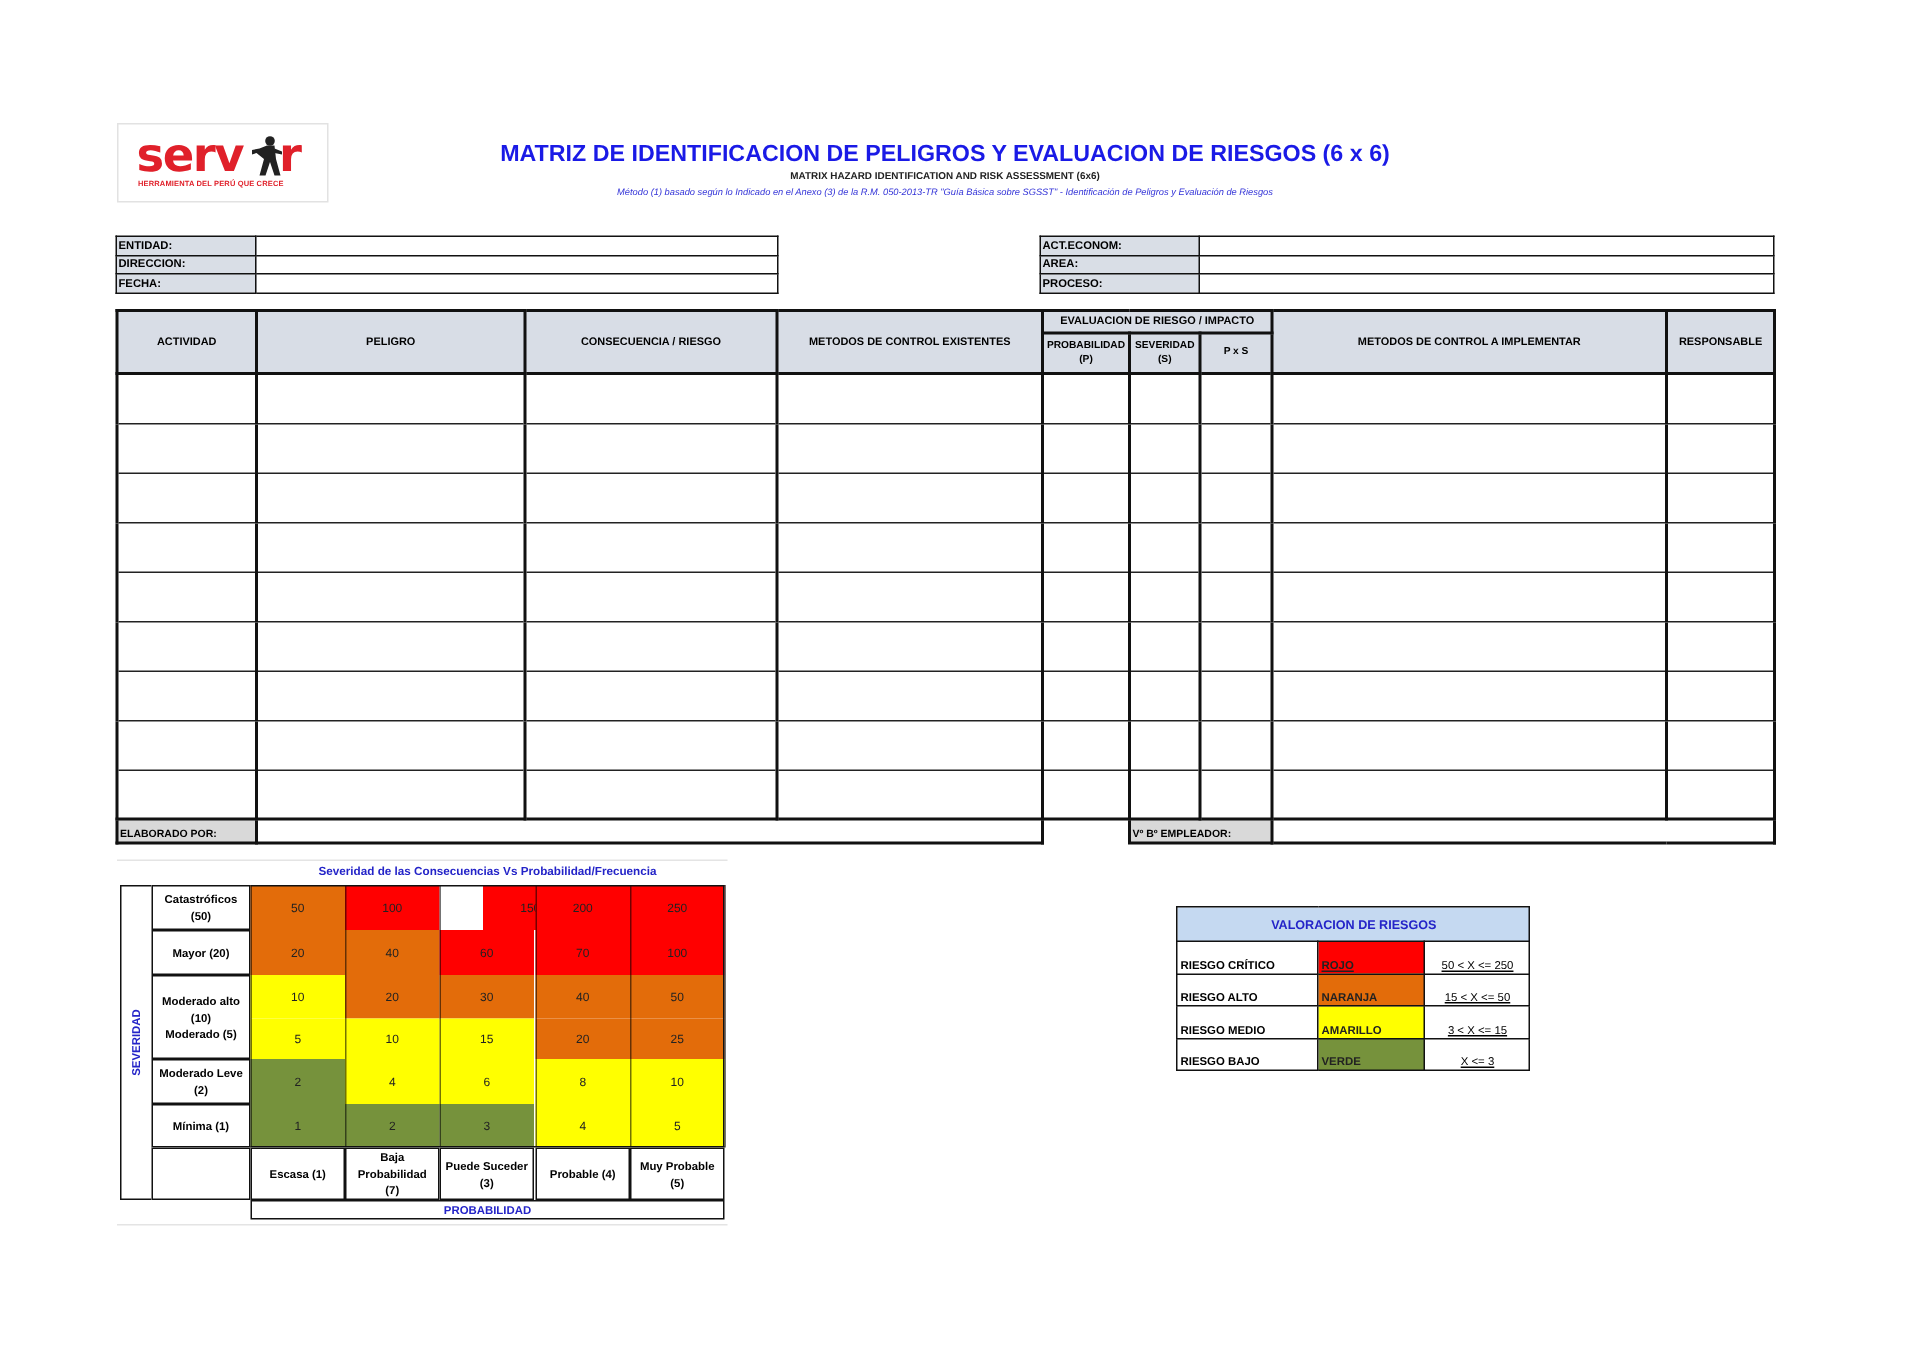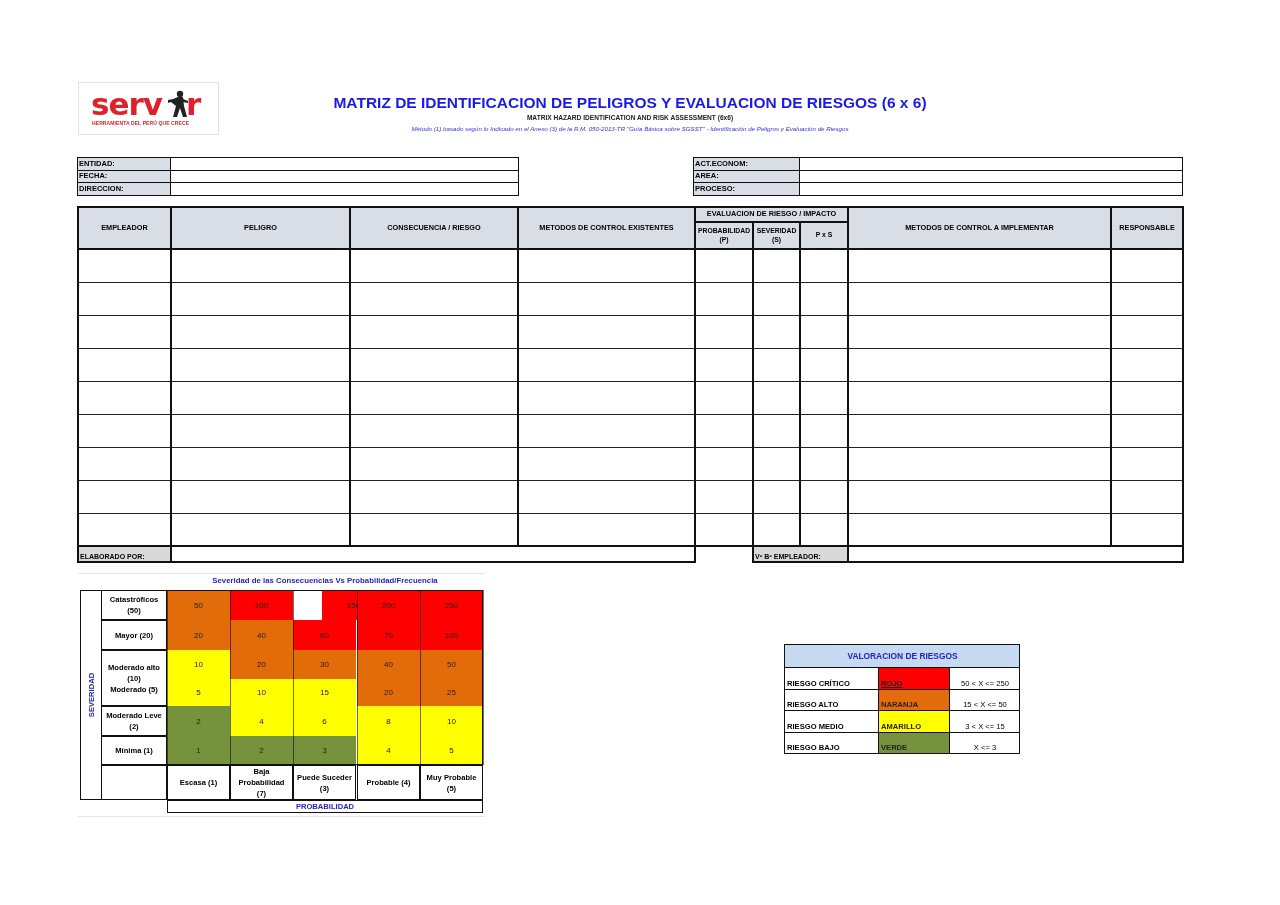--- a/index.html
+++ b/index.html
@@ -35,24 +35,24 @@
   
   .mx-title { left: 166px; top: 576px; width: 318px; text-align: center; font-size: 7.8px; font-weight: bold; color: #2424c8; }
   .mx-sev { left: 80px; top: 590px; width: 21px; height: 210px; border: 1.5px solid #111; border-right: none; }
   .mx-sev span { position: absolute; left: 50%; top: 50%; transform: translate(-50%, -50%) rotate(-90deg); font-size: 7.6px; font-weight: bold; color: #2424c8; white-space: nowrap; }
   .mx-lbl { position: absolute; left: 101px; width: 66px; border: 1.2px solid #111; display: flex; align-items: center; justify-content: center; text-align: center; font-size: 7.6px; font-weight: bold; line-height: 11px; background: #fff; }
   .mx-cell { position: absolute; display: flex; align-items: center; justify-content: center; font-size: 8px; color: #222; }
   .mx-prob { position: absolute; top: 765px; height: 35px; border: 1.2px solid #111; display: flex; align-items: center; justify-content: center; text-align: center; font-size: 7.6px; font-weight: bold; line-height: 11px; background: #fff; }
   .mx-probtitle { left: 167px; top: 800px; width: 316px; height: 13px; border: 1.5px solid #111; text-align: center; font-size: 7.6px; font-weight: bold; color: #2424c8; line-height: 11px; }
 
   
-  .val { left: 784px; top: 604px; border-collapse: collapse; table-layout: fixed; margin-top: 40px; }
+  .val { left: 784px; top: 604px; border-collapse: collapse; table-layout: fixed; }
   .val td { border: 1.5px solid #111; height: 21.5px; font-size: 7.6px; font-weight: bold; vertical-align: bottom; padding: 0 1px 1px 2px; white-space: nowrap; }
   .val td.hdr { background: #c5d9f1; text-align: center; vertical-align: middle; color: #2424c8; font-size: 8.4px; height: 23px; }
-  .val td.range { text-align: center; font-weight: normal; }
+  .val td.range { text-align: center; font-weight: normal; text-decoration: underline; }
 </style>
 </head>
 <body>
 
 <div class="abs logo">
   <div class="logo-word">serv<span style="display:inline-block;width:24px;"></span>r</div>
   <svg class="logo-fig" viewBox="0 0 22 28">
     <circle cx="13" cy="4" r="3.2" fill="#222"></circle>
     <path d="M11 7 L16 7 L17 16 L20 27 L16 27 L13 18 L10 27 L6 27 L9 16 L4 12 L1 13 L1 10 L6 9 Z" fill="#222"></path>
     <path d="M16 9 L21 11 L21 13 L16 12 Z" fill="#222"></path>
@@ -68,25 +68,25 @@
   <colgroup>
       <col style="width:93px">
       <col style="width:348px">
     </colgroup>
   <tbody>
       <tr>
     <td class="lbl">ENTIDAD:</td>
     <td></td>
   </tr>
   <tr>
+    <td class="lbl">DIRECCION:</td>
+    <td></td>
+  </tr>
+  <tr>
     <td class="lbl">FECHA:</td>
-    <td></td>
-  </tr>
-  <tr>
-    <td class="lbl">DIRECCION:</td>
     <td></td>
   </tr>
 </tbody>
   </table>
 
 <table class="abs info" style="left:693px; top:157px; width:489px;">
   <colgroup>
       <col style="width:106px">
       <col style="width:383px">
     </colgroup>
@@ -113,21 +113,21 @@
       <col style="width:168px">
       <col style="width:177px">
     <col style="width:58px">
       <col style="width:47px">
       <col style="width:48px">
       <col style="width:263px">
       <col style="width:72px">
   </colgroup>
   <thead>
     <tr style="height:15px;">
-      <th rowspan="2">EMPLEADOR</th>
+      <th rowspan="2">ACTIVIDAD</th>
       <th rowspan="2">PELIGRO</th>
       <th rowspan="2">CONSECUENCIA / RIESGO</th>
       <th rowspan="2">METODOS DE CONTROL EXISTENTES</th>
       <th colspan="3">EVALUACION DE RIESGO / IMPACTO</th>
       <th rowspan="2">METODOS DE CONTROL A IMPLEMENTAR</th>
       <th rowspan="2">RESPONSABLE</th>
     </tr>
     <tr style="height:27px;">
       <th style="font-size:6.8px;">PROBABILIDAD (P)</th>
       <th style="font-size:6.8px;">SEVERIDAD (S)</th>

